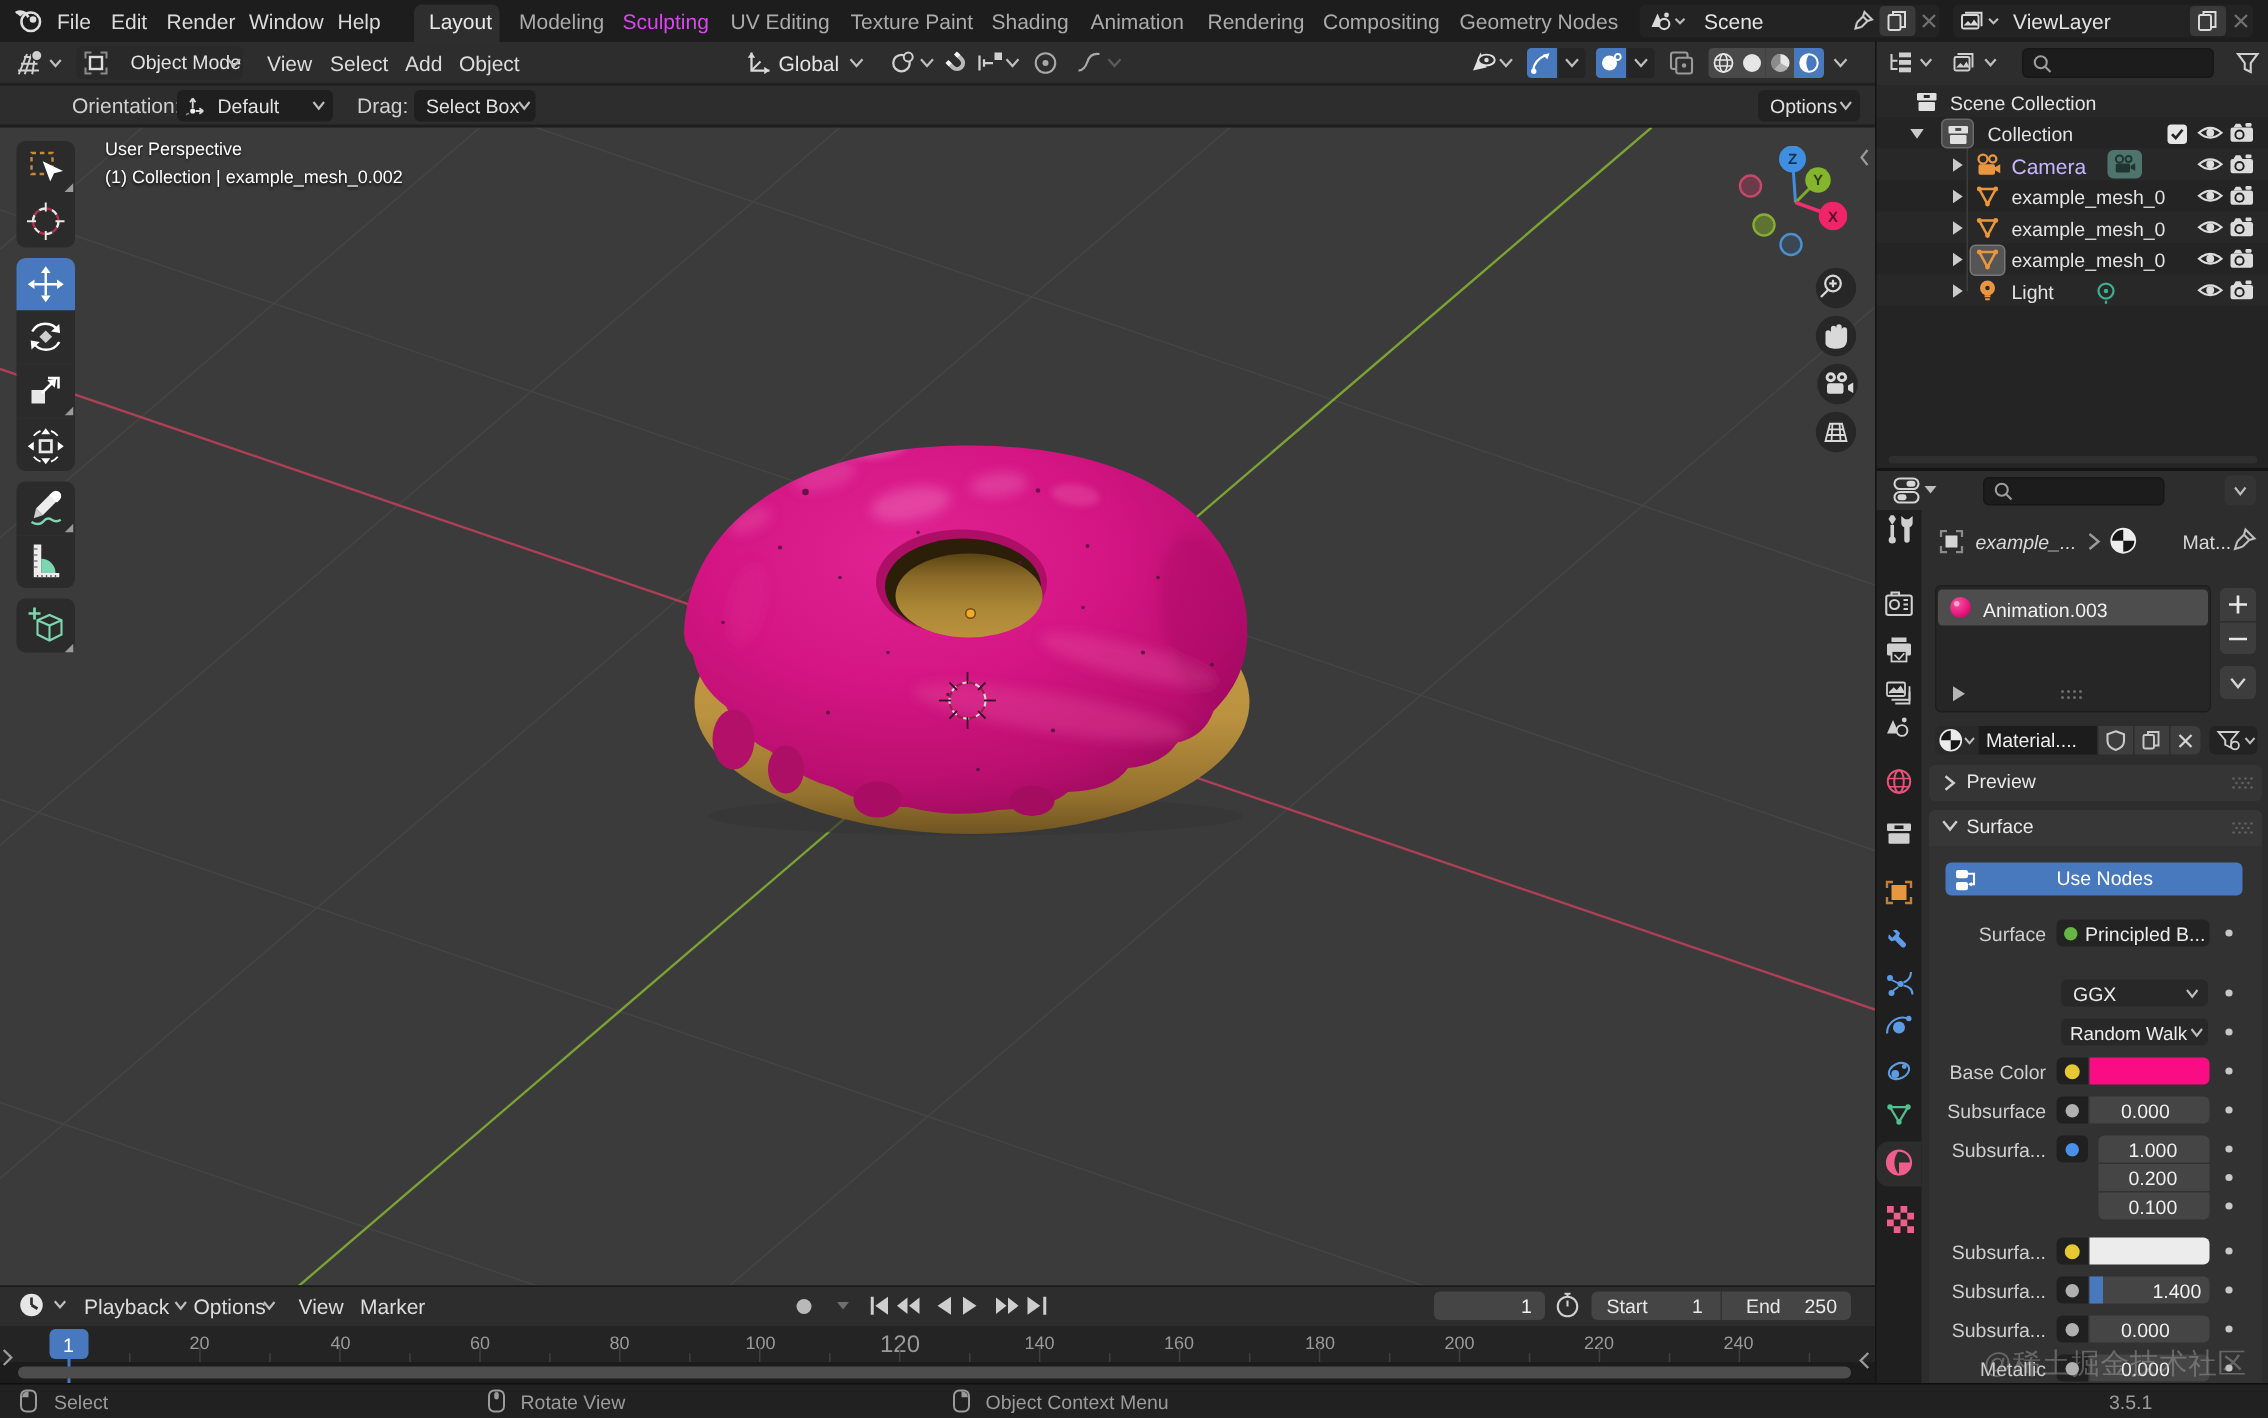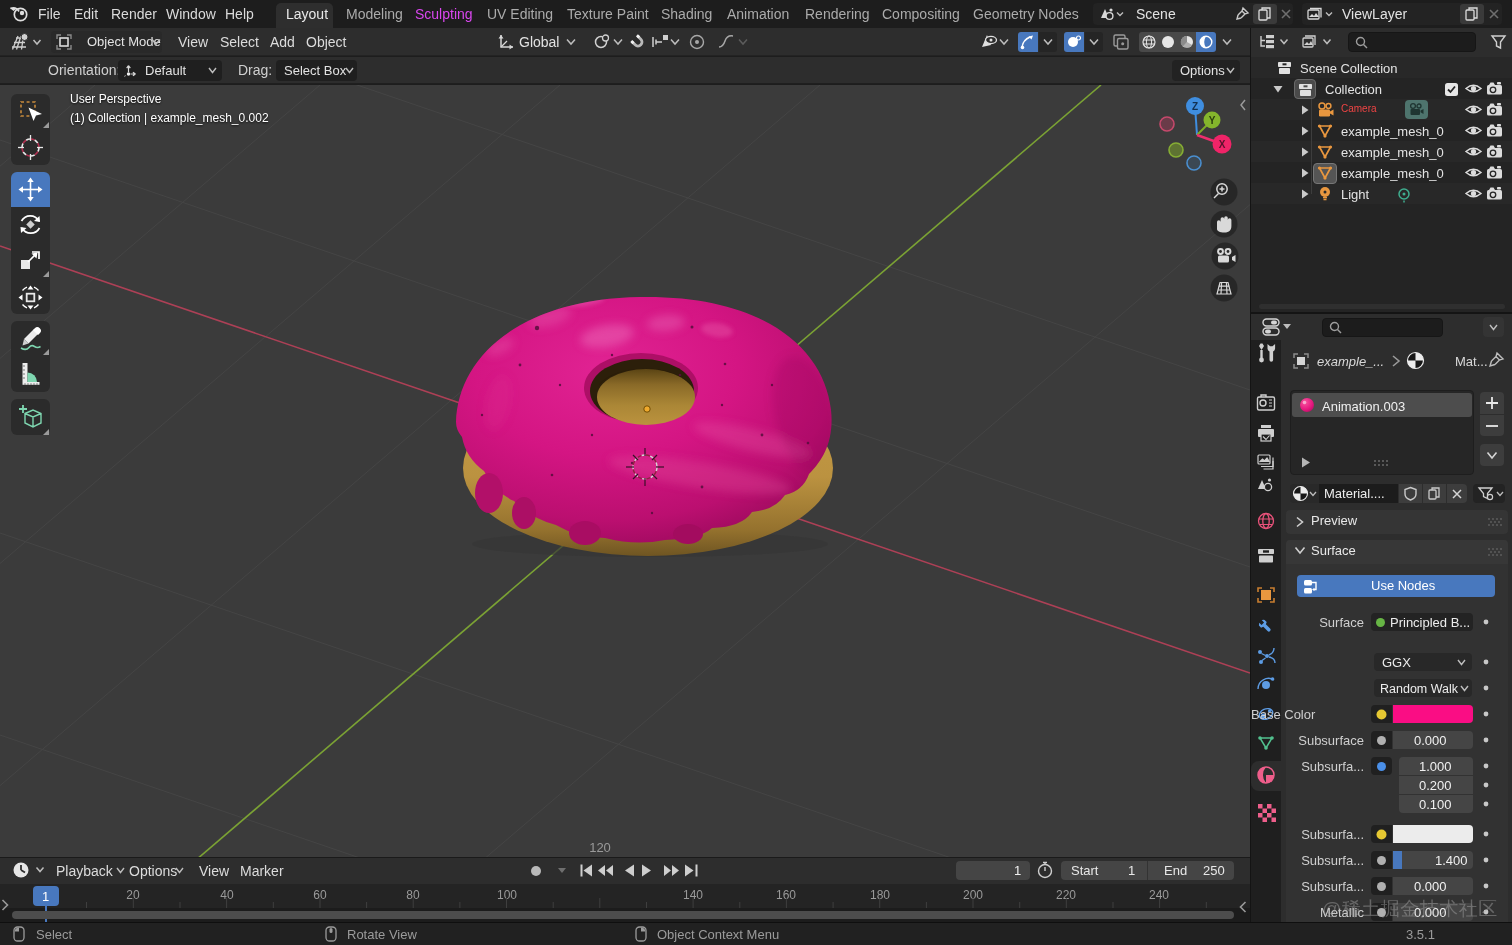--- a/index.html
+++ b/index.html
@@ -532,21 +532,21 @@
 <div class="txt" style="left:1071px;top:863px;font-size:13px;color:#e8e8e8;">Start</div>
 <div class="txt" style="left:1128px;top:863px;font-size:13px;color:#e8e8e8;">1</div>
 <div class="txt" style="left:1164px;top:863px;font-size:13px;color:#e8e8e8;">End</div>
 <div class="txt" style="left:1203px;top:863px;font-size:13px;color:#e8e8e8;">250</div>
 
 <div class="txt" style="left:133px;top:888px;font-size:12px;color:#9a9a9a;transform:translateX(-50%);">20</div>
 <div class="txt" style="left:227px;top:888px;font-size:12px;color:#9a9a9a;transform:translateX(-50%);">40</div>
 <div class="txt" style="left:320px;top:888px;font-size:12px;color:#9a9a9a;transform:translateX(-50%);">60</div>
 <div class="txt" style="left:413px;top:888px;font-size:12px;color:#9a9a9a;transform:translateX(-50%);">80</div>
 <div class="txt" style="left:507px;top:888px;font-size:12px;color:#9a9a9a;transform:translateX(-50%);">100</div>
-<div class="txt" style="left:600px;top:840px;font-size:13px;color:#9a9a9a;transform:translateX(-50%);">120</div>
+<div class="txt" style="left:600px;top:888px;font-size:16px;color:#9a9a9a;transform:translateX(-50%);">120</div>
 <div class="txt" style="left:693px;top:888px;font-size:12px;color:#9a9a9a;transform:translateX(-50%);">140</div>
 <div class="txt" style="left:786px;top:888px;font-size:12px;color:#9a9a9a;transform:translateX(-50%);">160</div>
 <div class="txt" style="left:880px;top:888px;font-size:12px;color:#9a9a9a;transform:translateX(-50%);">180</div>
 <div class="txt" style="left:973px;top:888px;font-size:12px;color:#9a9a9a;transform:translateX(-50%);">200</div>
 <div class="txt" style="left:1066px;top:888px;font-size:12px;color:#9a9a9a;transform:translateX(-50%);">220</div>
 <div class="txt" style="left:1159px;top:888px;font-size:12px;color:#9a9a9a;transform:translateX(-50%);">240</div>
 <svg class="a" style="left:0;top:898px" width="1250" height="10" viewBox="0 0 1250 10">
  <g stroke="#3f3f3f" stroke-width="1">
   <line x1="86.5" y1="4" x2="86.5" y2="10"></line>
       <line x1="133.3" y1="0" x2="133.3" y2="10"></line>
@@ -662,21 +662,21 @@
 
  <svg class="a" style="left:50px;top:77px" width="8" height="10" viewBox="0 0 8 10">
       <path d="M1 0.5 L7.5 5 L1 9.5 Z" fill="#cacaca"></path>
     </svg>
  <svg class="a" style="left:65px;top:73px" width="18" height="18" viewBox="0 0 18 18">
   <circle cx="6" cy="5" r="3" fill="none" stroke="#e9973f" stroke-width="1.5"></circle>
   <circle cx="12.5" cy="5" r="2.4" fill="none" stroke="#e9973f" stroke-width="1.5"></circle>
   <rect x="3" y="8.5" width="11" height="7" rx="1.2" fill="#e9973f"></rect>
   <path d="M14 10.5 l3.5 -2 v6 l-3.5 -2 Z" fill="#e9973f"></path>
  </svg>
- <div class="txt" style="left:90px;top:75px;font-size:10px;color:#ef4444;">Camera</div>
+ <div class="txt" style="left:90px;top:75px;font-size:14px;color:#c4b5fd;">Camera</div>
  <div class="a" style="left:154px;top:72px;width:23px;height:19px;background:#4e746d;border-radius:4px;"></div>
  <svg class="a" style="left:157px;top:74px" width="17" height="15" viewBox="0 0 17 15">
   <circle cx="5" cy="4" r="2.4" fill="none" stroke="#1f3531" stroke-width="1.3"></circle>
   <circle cx="11" cy="4" r="2" fill="none" stroke="#1f3531" stroke-width="1.3"></circle>
   <rect x="2.5" y="7" width="9.5" height="6" rx="1" fill="#1f3531"></rect>
   <path d="M12.5 8.5 l3 -1.6 v5 l-3 -1.6 Z" fill="#1f3531"></path>
  </svg>
 
  <svg class="a" style="left:50px;top:98px" width="8" height="10" viewBox="0 0 8 10">
       <path d="M1 0.5 L7.5 5 L1 9.5 Z" fill="#cacaca"></path>
@@ -1040,21 +1040,21 @@
  <svg class="a" style="left:206px;top:345px" width="9" height="7" viewBox="0 0 9 7">
       <path d="M1 1 L4.5 5.5 L8 1" fill="none" stroke="#bdbdbd" stroke-width="1.4"></path>
     </svg>
 
  <div class="a" style="left:123px;top:365px;width:98px;height:18px;background:#282828;border-radius:4px;"></div>
  <div class="txt" style="left:129px;top:368px;font-size:12.5px;color:#ececec;">Random Walk</div>
  <svg class="a" style="left:209px;top:371px" width="9" height="7" viewBox="0 0 9 7">
       <path d="M1 1 L4.5 5.5 L8 1" fill="none" stroke="#bdbdbd" stroke-width="1.4"></path>
     </svg>
 
- <div class="txt" style="left:0;top:393px;width:113px;text-align:left;font-size:13px;color:#cfcfcf;">Base Color</div>
+ <div class="txt" style="left:0;top:393px;width:113px;text-align:right;font-size:13px;color:#cfcfcf;">Base Color</div>
  <div class="a" style="left:120px;top:391px;width:21px;height:18px;background:#202020;border-radius:4px 0 0 4px;"></div>
  <svg class="a" style="left:125px;top:395px" width="11" height="11" viewBox="0 0 11 11">
       <circle cx="5.5" cy="5.5" r="5" fill="#e6c832"></circle>
     </svg>
  <div class="a" style="left:142px;top:391px;width:80px;height:18px;background:#fa0d84;border-radius:0 4px 4px 0;"></div>
 
  <div class="txt" style="left:0;top:419px;width:113px;text-align:right;font-size:13px;color:#cfcfcf;">Subsurface</div>
  <div class="a" style="left:120px;top:417px;width:21px;height:18px;background:#202020;border-radius:4px 0 0 4px;"></div>
  <svg class="a" style="left:125px;top:421px" width="11" height="11" viewBox="0 0 11 11">
       <circle cx="5.5" cy="5.5" r="4.5" fill="#b0b0b0"></circle>

